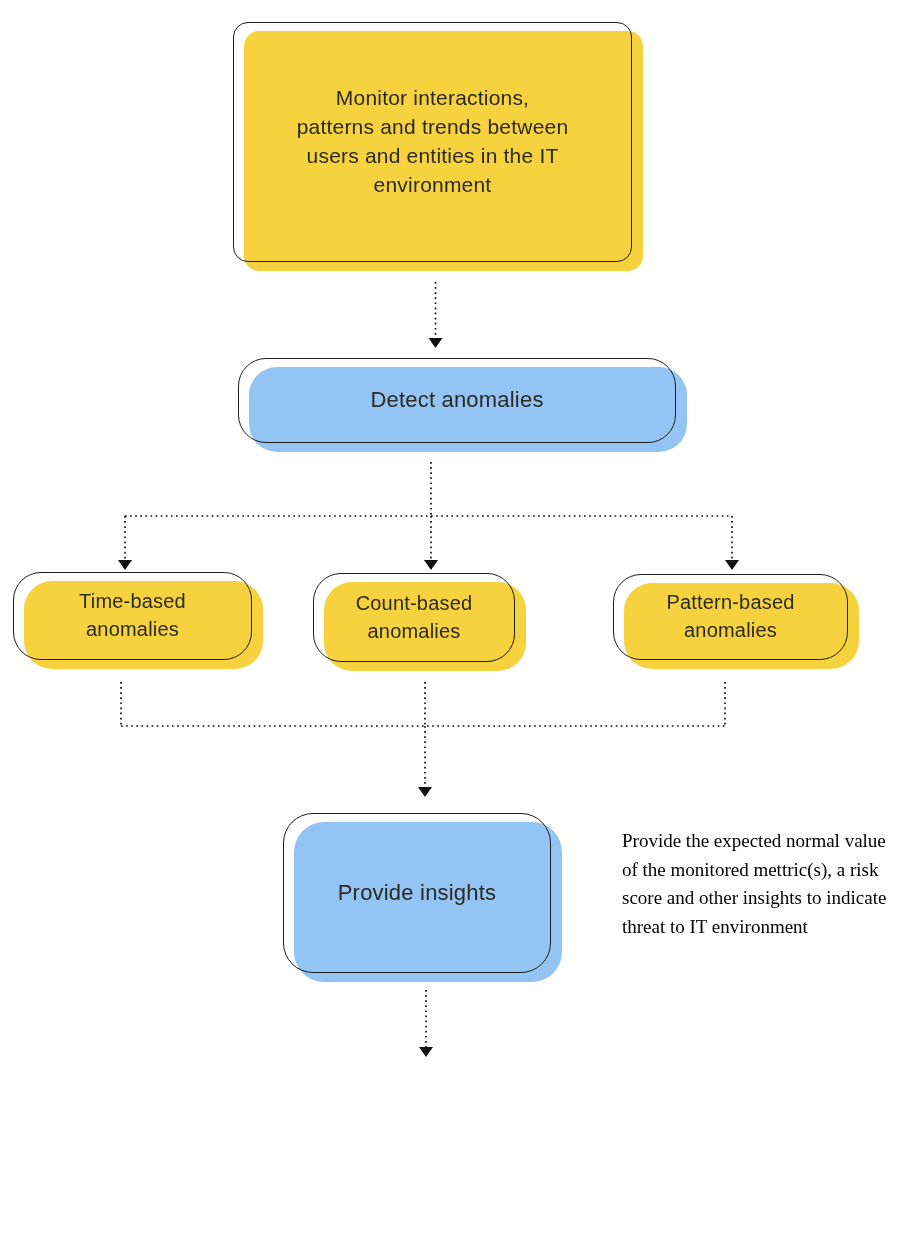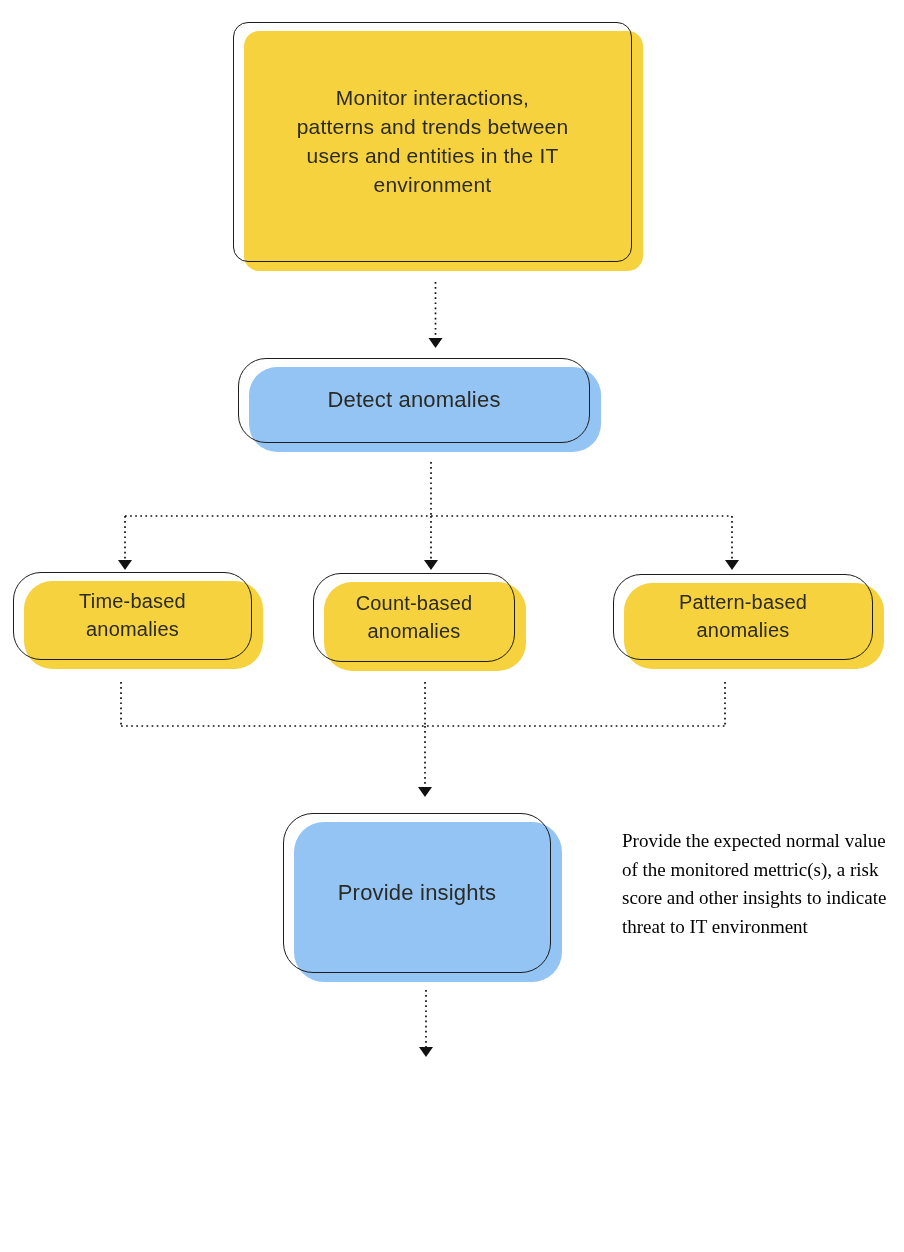--- a/index.html
+++ b/index.html
@@ -101,21 +101,21 @@
   <div class="node r26" style="left:233px;top:22px;width:399px;height:240px;">
     <div class="fill fill-yellow"></div>
     <div class="outline">
       <span class="label fs21">Monitor interactions,
 patterns and trends between
 users and entities in the IT
 environment</span>
     </div>
   </div>
 
-  <div class="node r28" style="left:238px;top:358px;width:352px;height:85px;">
+  <div class="node r28" style="left:238px;top:358px;width:438px;height:85px;">
     <div class="fill fill-blue"></div>
     <div class="outline">
       <span class="label fs22">Detect anomalies</span>
     </div>
   </div>
 
   <div class="node r28" style="left:13px;top:572px;width:239px;height:88px;">
     <div class="fill fill-yellow"></div>
     <div class="outline">
       <span class="label fs20">Time-based
@@ -124,21 +124,21 @@
   </div>
 
   <div class="node r28" style="left:313px;top:573px;width:202px;height:89px;">
     <div class="fill fill-yellow"></div>
     <div class="outline">
       <span class="label fs20">Count-based
 anomalies</span>
     </div>
   </div>
 
-  <div class="node r28" style="left:613px;top:574px;width:235px;height:86px;padding-left:25px;">
+  <div class="node r28" style="left:613px;top:574px;width:235px;height:86px;">
     <div class="fill fill-yellow"></div>
     <div class="outline">
       <span class="label fs20">Pattern-based
 anomalies</span>
     </div>
   </div>
 
   <div class="node r30" style="left:283px;top:805px;width:268px;height:160px;margin-top:8px;">
     <div class="fill fill-blue"></div>
     <div class="outline">

